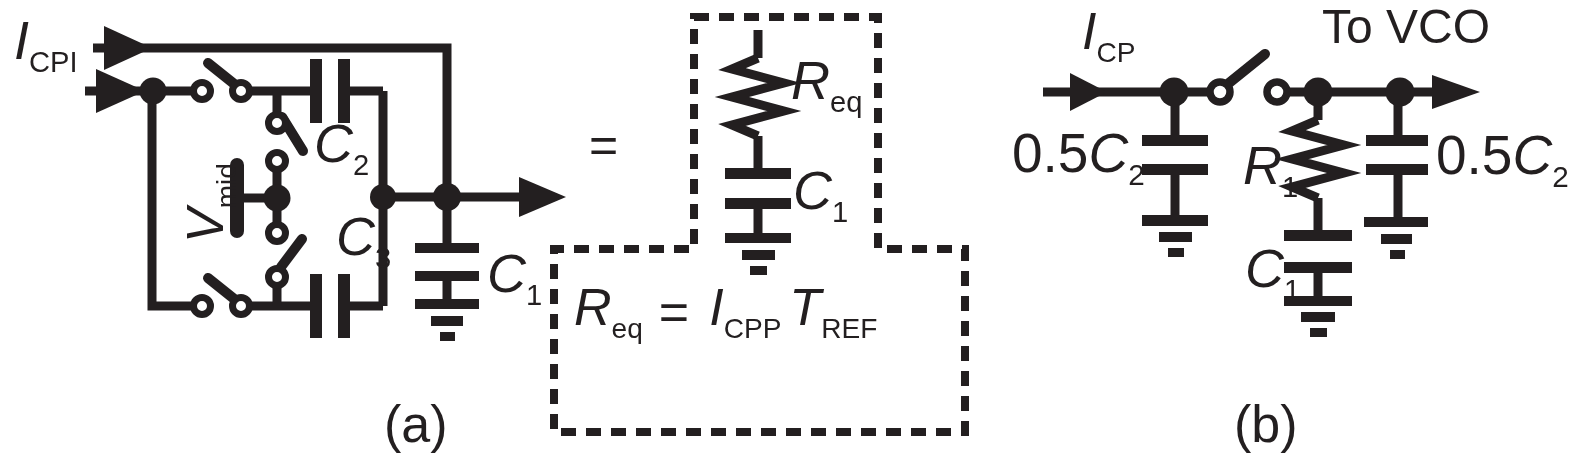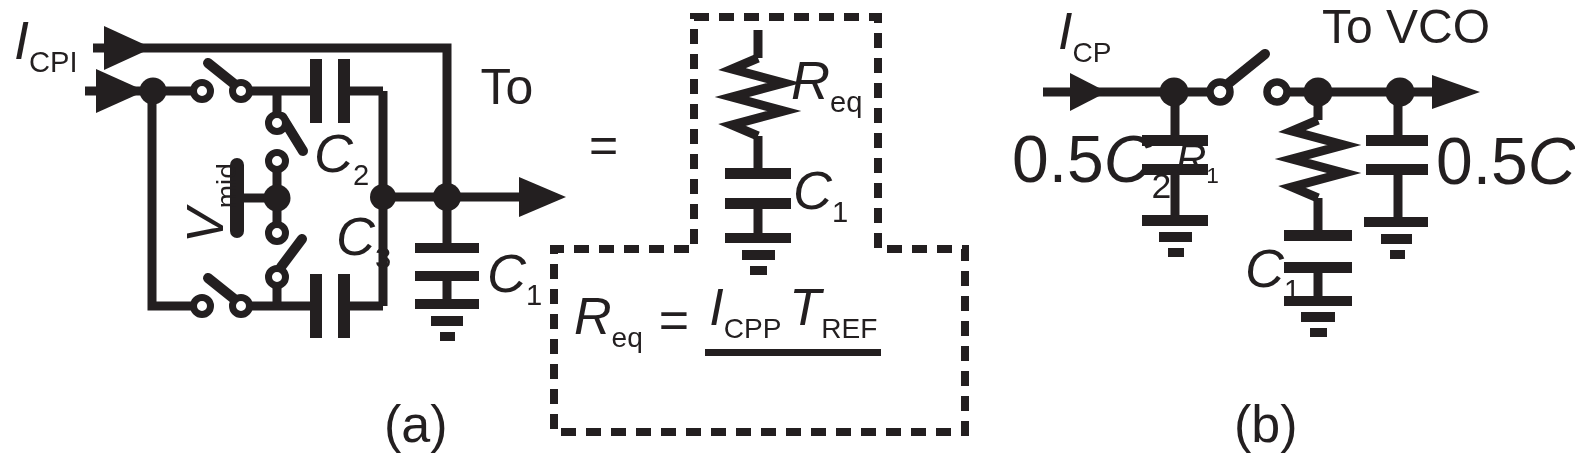--- a/index.html
+++ b/index.html
@@ -16,32 +16,32 @@
     font-size:54px; color:var(--ink);
   }
   .lbl i { font-style:italic; }
   .lbl .pfx { font-style:normal; }
   .lbl sub { font-size:0.54em; font-style:normal; vertical-align:-0.45em; line-height:1; }
 
   .to-vco-a { width:128px; text-align:center; font-size:50px; line-height:65px; }
   .eq-a { font-size:50px; }
   .caption { font-size:52px; font-style:normal; }
   .vmid { transform:rotate(-90deg); transform-origin:0 0; font-size:52px; }
-  .b-main { font-size:52px; }
-  .b-cap { font-size:66px; }
+  .b-main { font-size:52px;margin-left:24px; }
+  .b-cap { font-size:55px; }
 
   .formula {
     position:absolute; left:574px; top:281px;
     display:flex; align-items:center;
     font-size:52px; line-height:1; color:var(--ink); white-space:nowrap;
   }
   .formula i { font-style:italic; }
   .formula sub { font-size:0.54em; font-style:normal; vertical-align:-0.45em; line-height:1; }
   .f-eq { margin:0 16px; }
-  .frac { display:inline-flex; flex-direction:column; align-items:center; }
+  .frac { display:inline-flex; flex-direction:row; align-items:center; }
   .f-num, .f-den { display:inline-block; white-space:nowrap; padding:0 4px; }
   .f-bar { align-self:stretch; height:7px; background:var(--ink); margin:6px 0 4px 0; }
   .f-plus { margin:0 10px; }
   .f-open { margin-left:12px; }
   .t-ref { margin-left:8px; }
 </style>
 </head>
 <body>
 
 <div class="stage">
@@ -190,28 +190,27 @@
       <circle cx="1220" cy="92" r="10" stroke-width="7.5"></circle>
       <circle cx="1277" cy="92" r="10" stroke-width="7.5"></circle>
     </g>
   </svg>
 
   <span class="lbl" style="left:14px; top:13px;"><i>I</i><sub>CPI</sub></span>
 
 
   <span class="lbl vmid" style="left:179px; top:243px;"><i>V</i><sub>mid</sub></span>
 
-  <span class="lbl" style="left:314px; top:126px;"><i>C</i><sub>2</sub></span>
+  <span class="lbl" style="left:314px; top:116px;"><i>C</i><sub>2</sub></span>
 
   <span class="lbl" style="left:336px; top:209px;"><i>C</i><sub>3</sub></span>
 
   <span class="lbl" style="left:487px; top:246px;"><i>C</i><sub>1</sub></span>
 
   <div class="lbl to-vco-a" style="left:443px; top:55px;">
-    <div>To</div>
   </div>
 
   <span class="lbl eq-a" style="left:589px; top:120px;">=</span>
 
   <span class="lbl caption" style="left:384px; top:398px;">(a)</span>
 
   <span class="lbl" style="left:791px; top:53px;"><i>R</i><sub>eq</sub></span>
 
   <span class="lbl" style="left:793px; top:163px;"><i>C</i><sub>1</sub></span>
 
@@ -223,21 +222,21 @@
       <span class="f-bar"></span>
     </span>
   </div>
 
   <span class="lbl b-main" style="left:1058px; top:5px;"><i>I</i><sub>CP</sub></span>
 
   <span class="lbl" style="left:1322px; top:3px; font-size:48px;">To VCO</span>
 
   <span class="lbl b-cap" style="left:1012px; top:126px;"><span class="pfx">0.5</span><i>C</i><sub>2</sub></span>
 
-  <span class="lbl" style="left:1176px; top:138px; font-size:42px;"><i>R</i><sub>1</sub></span>
+  <span class="lbl" style="left:1243px; top:138px; font-size:54px;"><i>R</i><sub>1</sub></span>
 
   <span class="lbl" style="left:1245px; top:241px;"><i>C</i><sub>1</sub></span>
 
   <span class="lbl b-cap" style="left:1436px; top:128px;"><span class="pfx">0.5</span><i>C</i><sub>2</sub></span>
 
   <span class="lbl caption" style="left:1234px; top:398px;">(b)</span>
 
 </div>
 
 </body></html>

